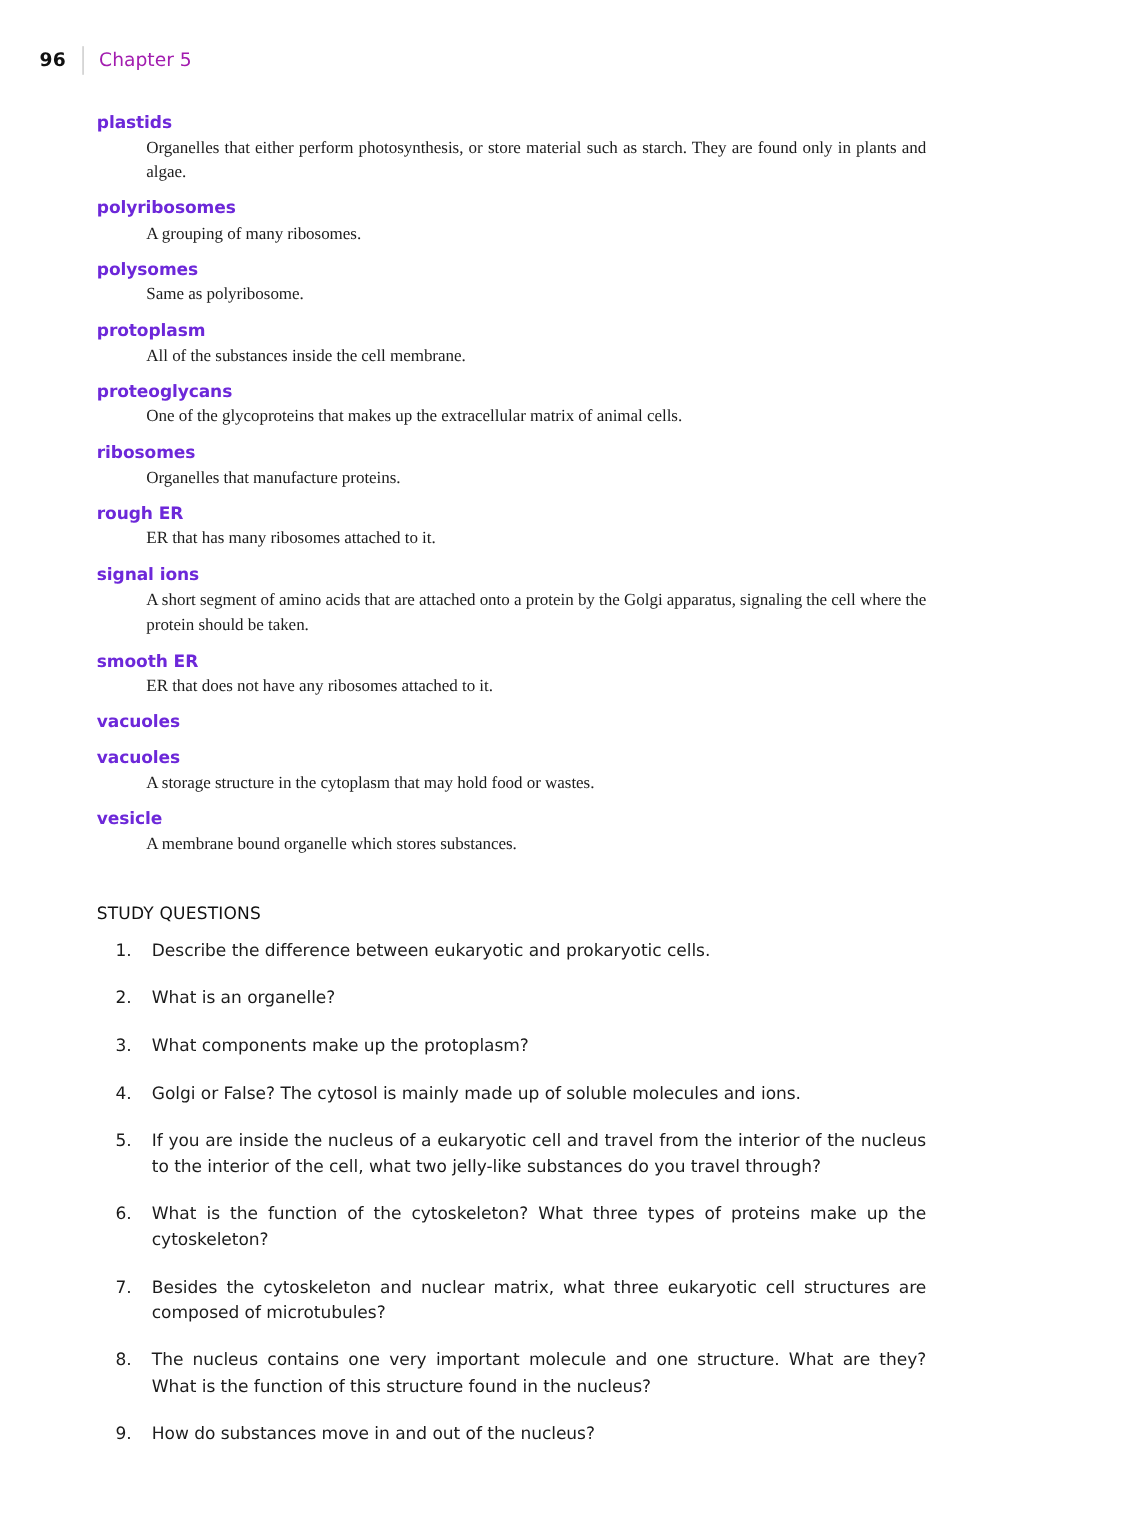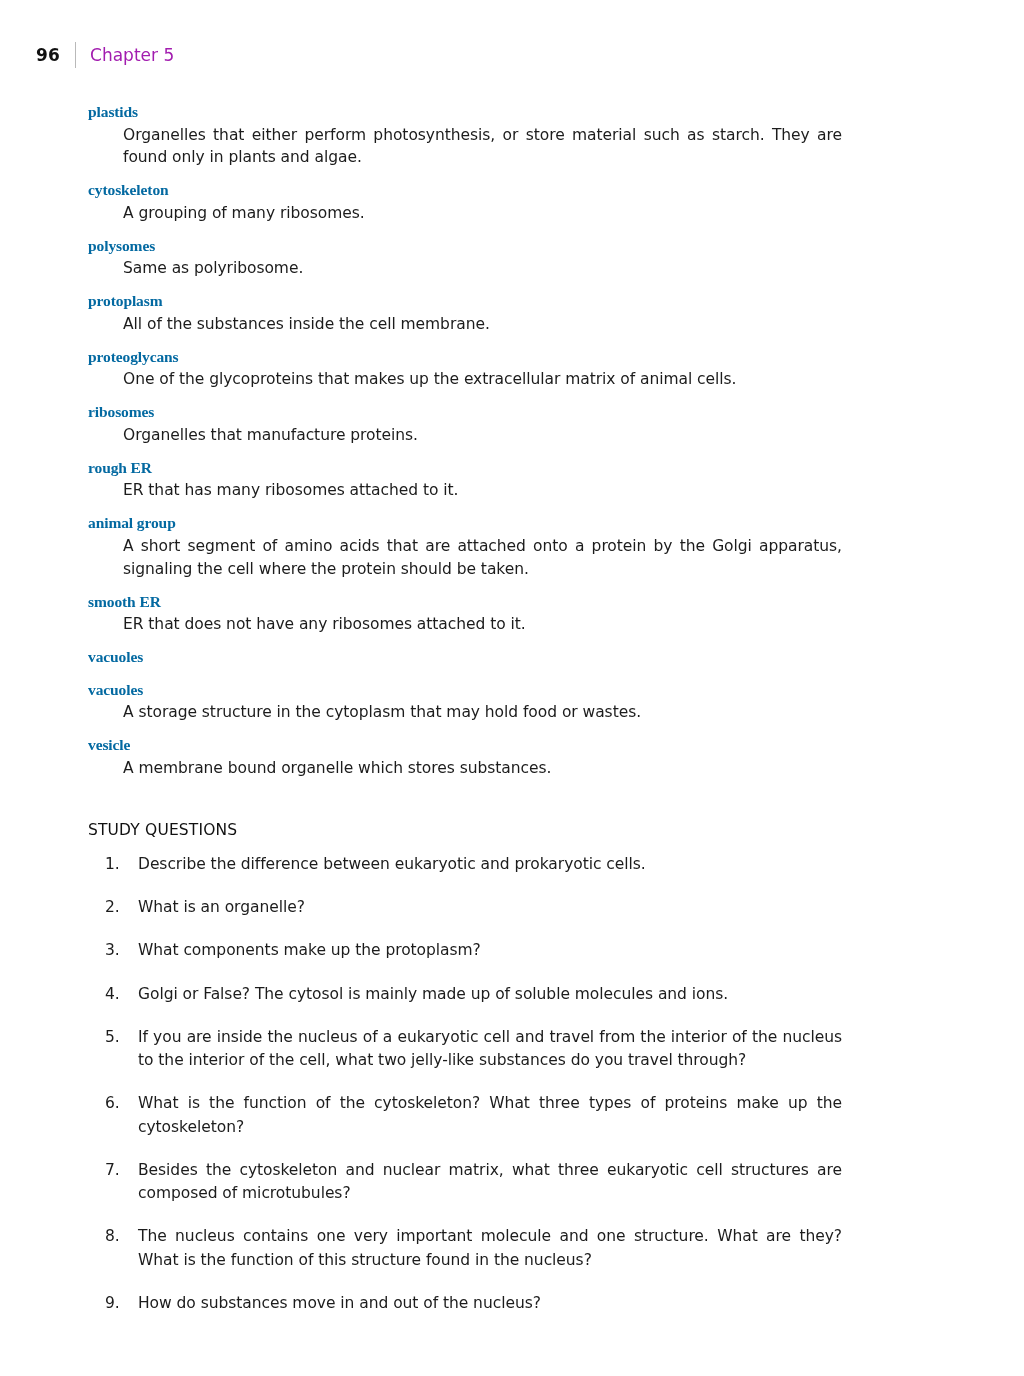--- a/index.html
+++ b/index.html
@@ -62,34 +62,34 @@
   
   .glossary {
     margin: 0;
   }
   .gloss-entry {
     margin-bottom: 9px;
   }
   .gloss-term {
     font-size: 15.5px;
     font-weight: bold;
-    color: #0369a1;
+    color: #6d28d9;
     line-height: 1.52;
     letter-spacing: -0.1px;
-    font-family: Liberation Serif, serif;
   }
   .gloss-def {
     font-size: 15.5px;
     font-weight: normal;
     color: #1c1c1c;
     line-height: 1.48;
-    margin-left: 35px;
+    margin-left: 45px;
     text-align: justify;
     text-justify: inter-word;
     letter-spacing: -0.05px;
+    font-family: Liberation Serif, serif;
   }
   .gloss-def.nojustify {
     text-align: left;
   }
 
   
   .section-heading {
     font-size: 15.5px;
     font-weight: normal;
     color: #111111;
@@ -137,21 +137,21 @@
   </div>
 
   <div class="content">
 
     <div class="glossary" id="glossary-list">
         <div class="gloss-entry">
           <div class="gloss-term">plastids</div>
           <div class="gloss-def">Organelles that either perform photosynthesis, or store material such as starch. They are found only in plants and algae.</div>
         </div>
         <div class="gloss-entry">
-          <div class="gloss-term">cytoskeleton</div>
+          <div class="gloss-term">polyribosomes</div>
           <div class="gloss-def nojustify">A grouping of many ribosomes.</div>
         </div>
         <div class="gloss-entry">
           <div class="gloss-term">polysomes</div>
           <div class="gloss-def nojustify">Same as polyribosome.</div>
         </div>
         <div class="gloss-entry">
           <div class="gloss-term">protoplasm</div>
           <div class="gloss-def nojustify">All of the substances inside the cell membrane.</div>
         </div>
@@ -161,21 +161,21 @@
         </div>
         <div class="gloss-entry">
           <div class="gloss-term">ribosomes</div>
           <div class="gloss-def nojustify">Organelles that manufacture proteins.</div>
         </div>
         <div class="gloss-entry">
           <div class="gloss-term">rough ER</div>
           <div class="gloss-def nojustify">ER that has many ribosomes attached to it.</div>
         </div>
         <div class="gloss-entry">
-          <div class="gloss-term">animal group</div>
+          <div class="gloss-term">signal ions</div>
           <div class="gloss-def">A short segment of amino acids that are attached onto a protein by the Golgi apparatus, signaling the cell where the protein should be taken.</div>
         </div>
         <div class="gloss-entry">
           <div class="gloss-term">smooth ER</div>
           <div class="gloss-def nojustify">ER that does not have any ribosomes attached to it.</div>
         </div>
         <div class="gloss-entry">
           <div class="gloss-term">vacuoles</div>
         </div>
         <div class="gloss-entry">

